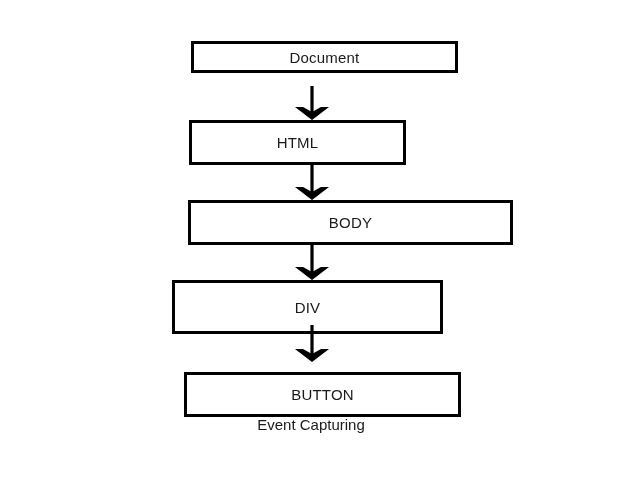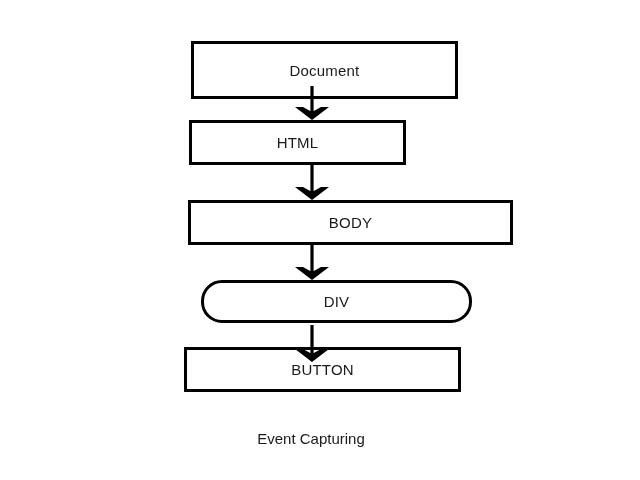--- a/index.html
+++ b/index.html
@@ -45,37 +45,37 @@
     color: #1a1a1a;
     white-space: nowrap;
     text-align: center;
   }
 </style>
 </head>
 <body>
 
 <div id="diagram">
 
-  <div class="node-box" style="left:191px; top:41px; width:267px; height:58px;">
+  <div class="node-box" style="left:191px; top:41px; width:267px; height:32px;">
     <span class="node-label">Document</span>
   </div>
 
   <div class="node-box" style="left:189px; top:120px; width:217px; height:45px;">
     <span class="node-label">HTML</span>
   </div>
 
   <div class="node-box" style="left:188px; top:200px; width:325px; height:45px;">
     <span class="node-label">BODY</span>
   </div>
 
-  <div class="node-box" style="left:201px; top:280px; width:271px; height:43px;border-radius:21px;">
+  <div class="node-box" style="left:172px; top:280px; width:271px; height:54px;">
     <span class="node-label">DIV</span>
   </div>
 
-  <div class="node-box" style="left:184px; top:347px; width:277px; height:45px;">
+  <div class="node-box" style="left:184px; top:372px; width:277px; height:45px;">
     <span class="node-label">BUTTON</span>
   </div>
 
   <svg class="arrow" style="left:291px; top:86px;" width="42" height="35" viewBox="0 0 42 35">
     <line x1="21" y1="0" x2="21" y2="28" stroke="#000000" stroke-width="3.2"></line>
     <path d="M 21 34 L 4 21 L 12 21 L 21 26 L 30 21 L 38 21 Z" fill="#000000"></path>
   </svg>
 
   <svg class="arrow" style="left:291px; top:165px;" width="42" height="36" viewBox="0 0 42 36">
     <line x1="21" y1="0" x2="21" y2="29" stroke="#000000" stroke-width="3.2"></line>
@@ -85,15 +85,15 @@
   <svg class="arrow" style="left:291px; top:245px;" width="42" height="36" viewBox="0 0 42 36">
     <line x1="21" y1="0" x2="21" y2="29" stroke="#000000" stroke-width="3.2"></line>
     <path d="M 21 35 L 4 22 L 12 22 L 21 27 L 30 22 L 38 22 Z" fill="#000000"></path>
   </svg>
 
   <svg class="arrow" style="left:291px; top:325px;" width="42" height="38" viewBox="0 0 42 38">
     <line x1="21" y1="0" x2="21" y2="31" stroke="#000000" stroke-width="3.2"></line>
     <path d="M 21 37 L 4 24 L 12 24 L 21 29 L 30 24 L 38 24 Z" fill="#000000"></path>
   </svg>
 
-  <div class="caption" style="left:161px; top:430px; width:300px;">Event Capturing</div>
+  <div class="caption" style="left:161px; top:416px; width:300px;">Event Capturing</div>
 
 </div>
 
 </body></html>

